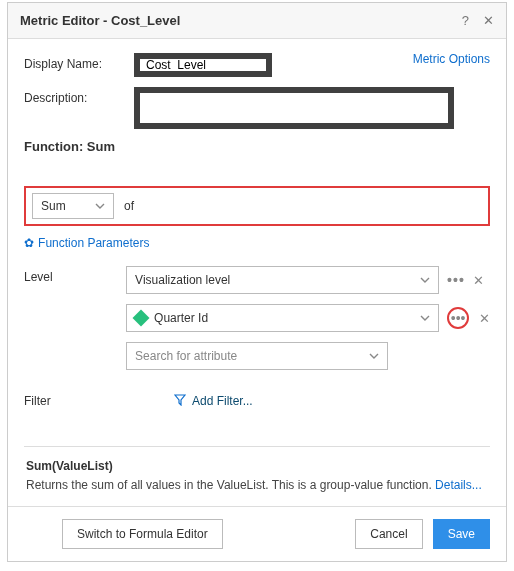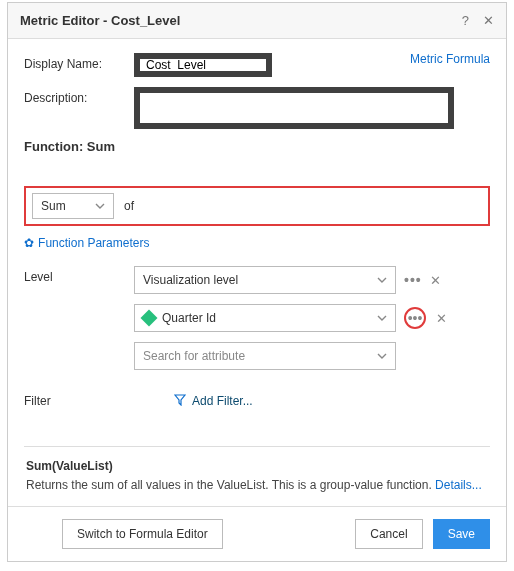--- a/index.html
+++ b/index.html
@@ -117,21 +117,21 @@
 }
 .link {
   color: #0f6ecd;
   cursor: pointer;
 }
 .fn-params { display: flex; align-items: center; gap: 4px; margin-bottom: 16px; }
 .gear-icon { color: #0f6ecd; font-size: 12px; }
 .level-section .lbl { width: 150px; padding-top: 6px;}
 .level-right { flex: 1; display: flex; flex-direction: column; gap: 10px; }
 .level-line { display: flex; align-items: center; gap: 8px; }
-.level-sel { width: 262px; height: 28px; }
+.level-sel { width: 313px; height: 28px; }
 .dots {
   color: #888; letter-spacing: 1px; font-weight: bold; cursor: pointer;
   width: 16px; text-align: center;
   font-size: 14px;
   line-height: 8px;
 }
 .dots-circled {
   border: 2px solid #e03b3b;
   border-radius: 50%;
   width: 22px; height: 22px;
@@ -189,21 +189,21 @@
   <div class="header">
     <span class="header-title">Metric Editor - Cost_Level</span>
     <div class="header-icons">
       <span>?</span>
       <span>✕</span>
     </div>
   </div>
 
   <div class="body">
 
-    <span class="metric-options link">Metric Formula</span>
+    <span class="metric-options link">Metric Options</span>
 
     <div class="row">
       <label class="lbl">Display Name:</label>
       <input type="text" class="text-input display-name-input" value="Cost_Level" style="">
     </div>
 
     <div class="row">
       <label class="lbl">Description:</label>
       <textarea class="text-input desc-input" style=""></textarea>
     </div>

